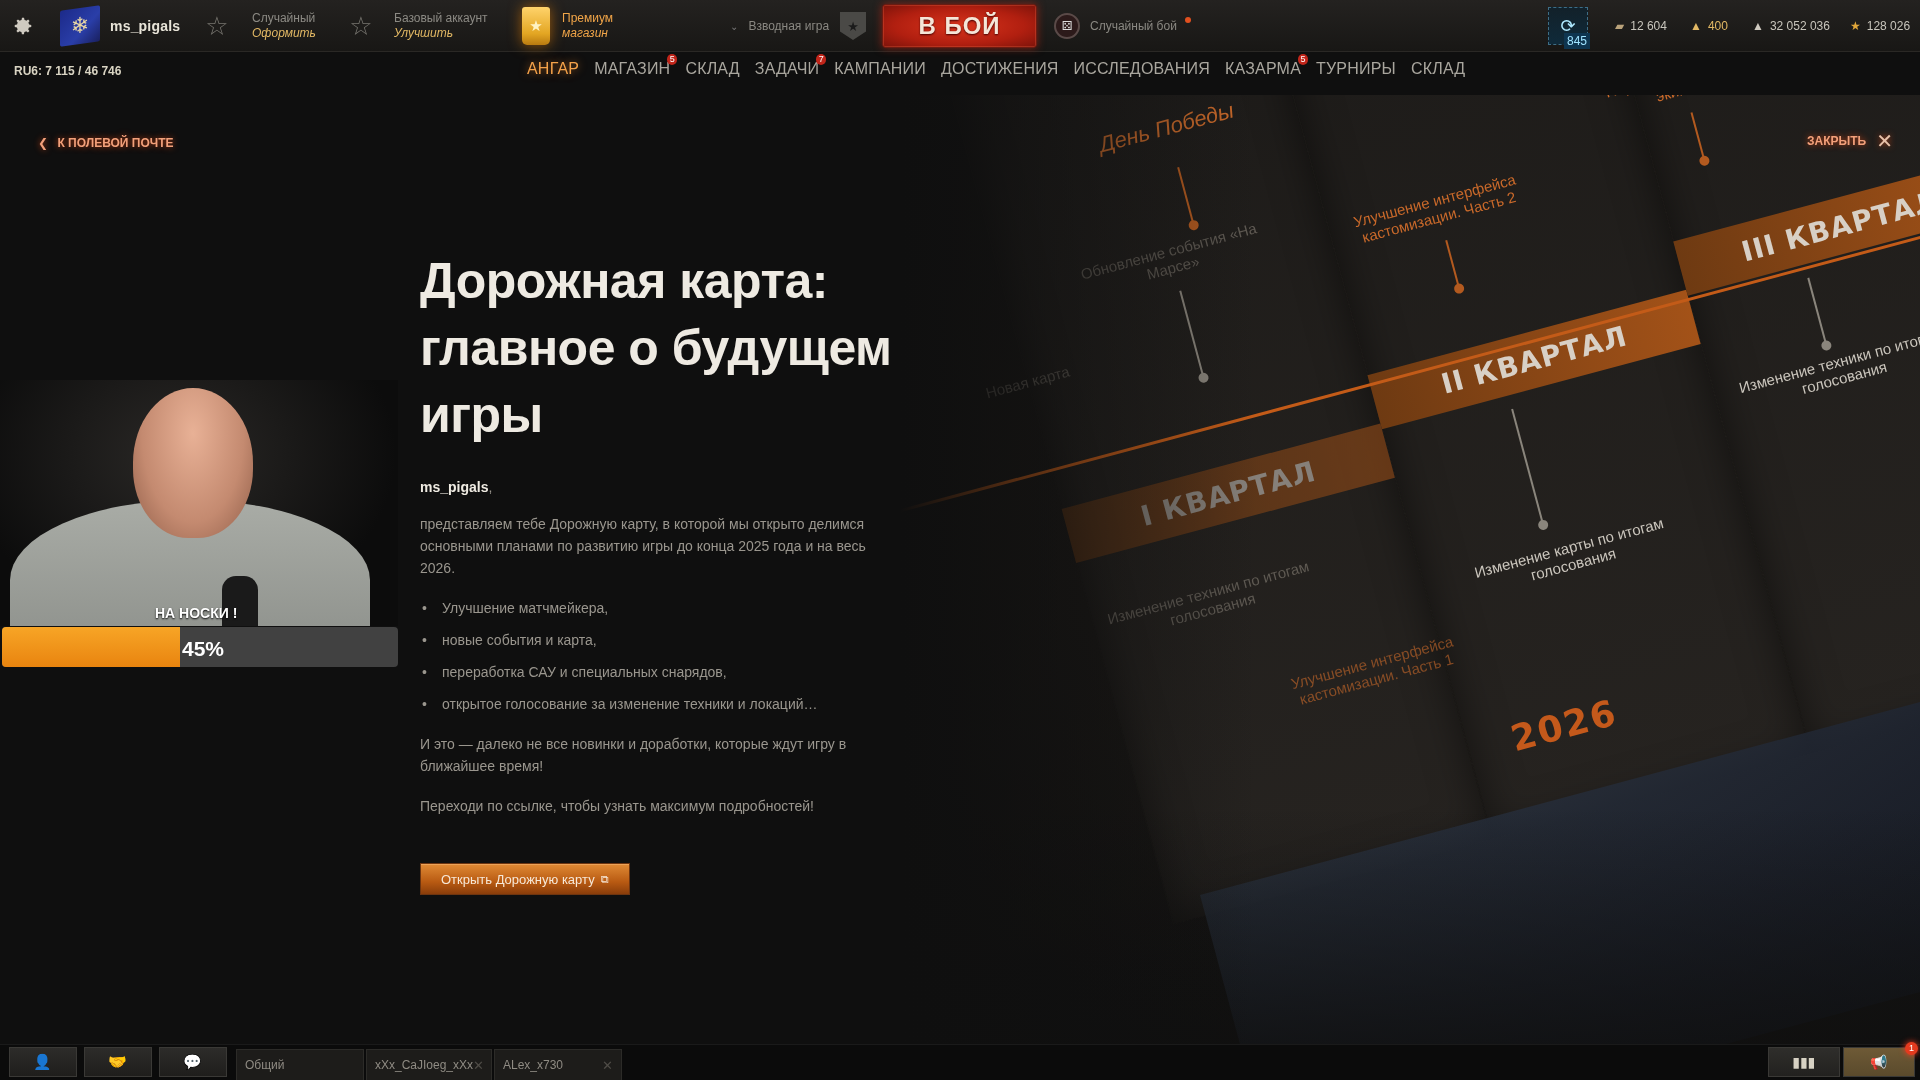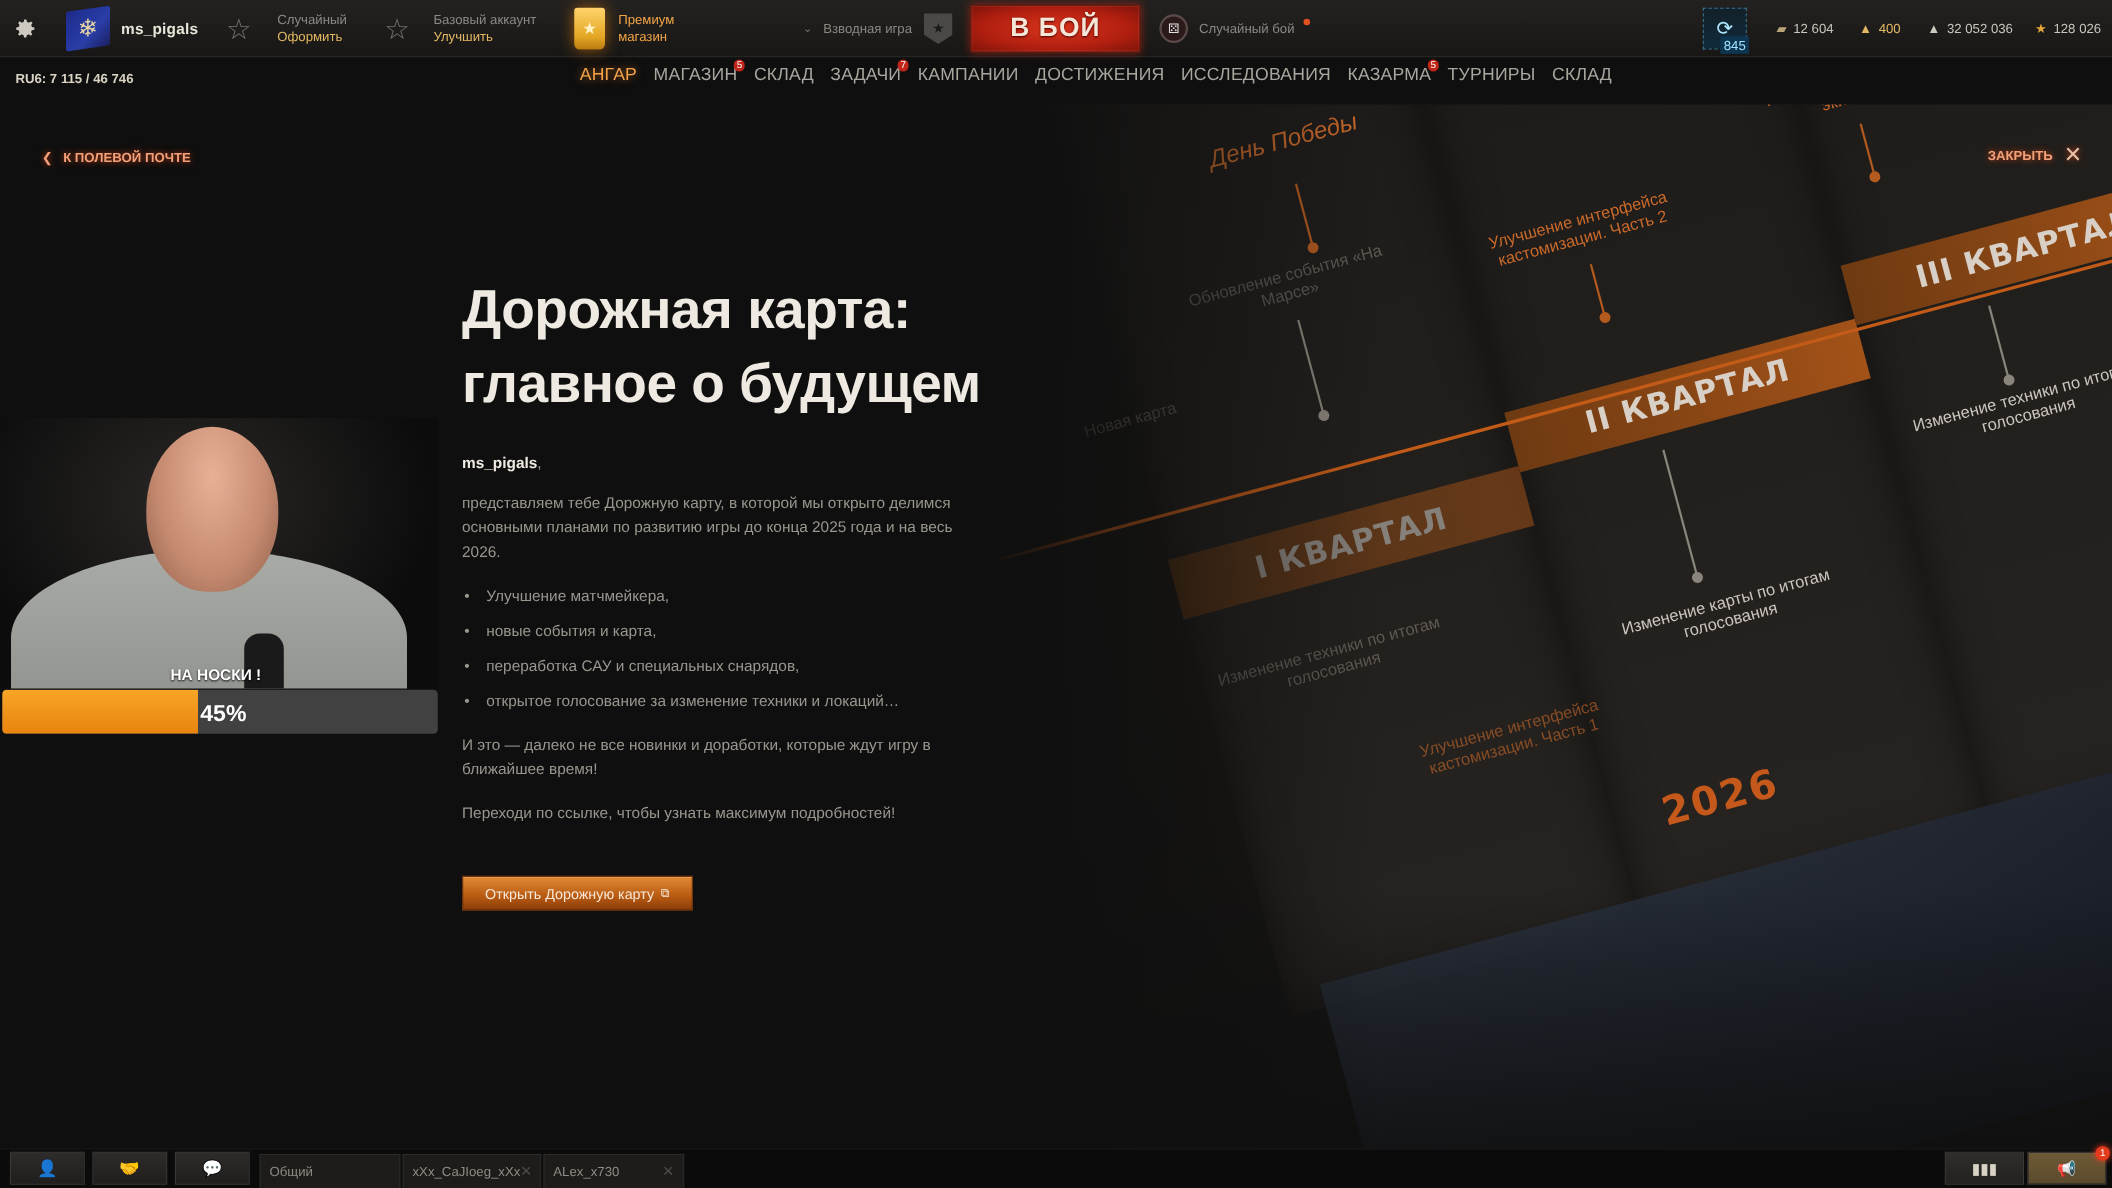--- a/index.html
+++ b/index.html
@@ -15,21 +15,21 @@
   .tb-item { position: absolute; top: 0; height: 52px; display: flex; align-items: center; }
   .gear { left: 12px; width: 22px; height: 22px; top: 15px; }
   .gear svg { width: 22px; height: 22px; }
   .clan-emblem { left: 60px; top: 8px; width: 40px; height: 36px; background: linear-gradient(135deg,#1c2a8a,#2a3ea8 60%,#1a2060); transform: skewY(-8deg); border-radius: 2px; display:flex; align-items:center; justify-content:center; color:#e9d7a4; font-size: 22px; }
   .username { left: 110px; font-weight: bold; font-size: 14px; color: #e8e4d8; letter-spacing: .2px; }
   .rank-icon { width: 48px; height: 40px; top: 6px; display: flex; align-items: center; justify-content: center; color: #77756f; font-size: 26px; border-radius: 50%; }
   .rank1 { left: 193px; }
   .rank2 { left: 337px; }
   .tb-two { flex-direction: column; align-items: flex-start; justify-content: center; font-size: 12px; line-height: 15px; }
   .tb-two .l1 { color: #8c8a84; }
-  .tb-two .l2 { color: #e2b864; }
+  .tb-two .l2 { color: #e2b864; font-style: italic; }
   .sub-txt { left: 252px; }
   .base-txt { left: 394px; }
   .prem-bag { left: 522px; top: 7px; width: 28px; height: 38px; background: linear-gradient(#ffd36b,#e3a623 70%,#b97a10); border-radius: 3px 3px 5px 5px; box-shadow: 0 0 14px rgba(255,140,0,.55); display:flex; align-items:center; justify-content:center; color:#fff3c4; font-size:15px; }
   .prem-txt { left: 562px; }
   .prem-txt .l1, .prem-txt .l2 { color: #f1a548; }
 
   .platoon { left: 730px; font-size: 12px; color: #8a8882; }
   .platoon .chev { margin-right: 10px; font-size: 10px; color:#777; }
   .platoon-badge { left: 840px; top: 12px; width: 26px; height: 28px; background: #4a4946; clip-path: polygon(0 0,100% 0,100% 70%,50% 100%,0 70%); display:flex; align-items:center; justify-content:center; color:#1b1b1b; font-size: 13px; }
   .battle-btn {
@@ -240,20 +240,21 @@
 </div>
 <div class="close-link">
   <span>ЗАКРЫТЬ</span>
   <span class="close-x">✕</span>
 </div>
 
 <div class="article">
   <h1 class="title">
     <div>Дорожная карта:</div>
     <div>главное о будущем</div>
+    <div>игры</div>
   </h1>
   <div class="greet"><span>ms_pigals</span><span class="comma">,</span></div>
   <p class="p">представляем тебе Дорожную карту, в которой мы открыто делимся основными планами по развитию игры до конца 2025 года и на весь 2026.</p>
   <ul class="bullets">
     <li>Улучшение матчмейкера,</li>
     <li>новые события и карта,</li>
     <li>переработка САУ и специальных снарядов,</li>
     <li>открытое голосование за изменение техники и локаций…</li>
   </ul>
   <p class="p">И это — далеко не все новинки и доработки, которые ждут игру в ближайшее время!</p>

